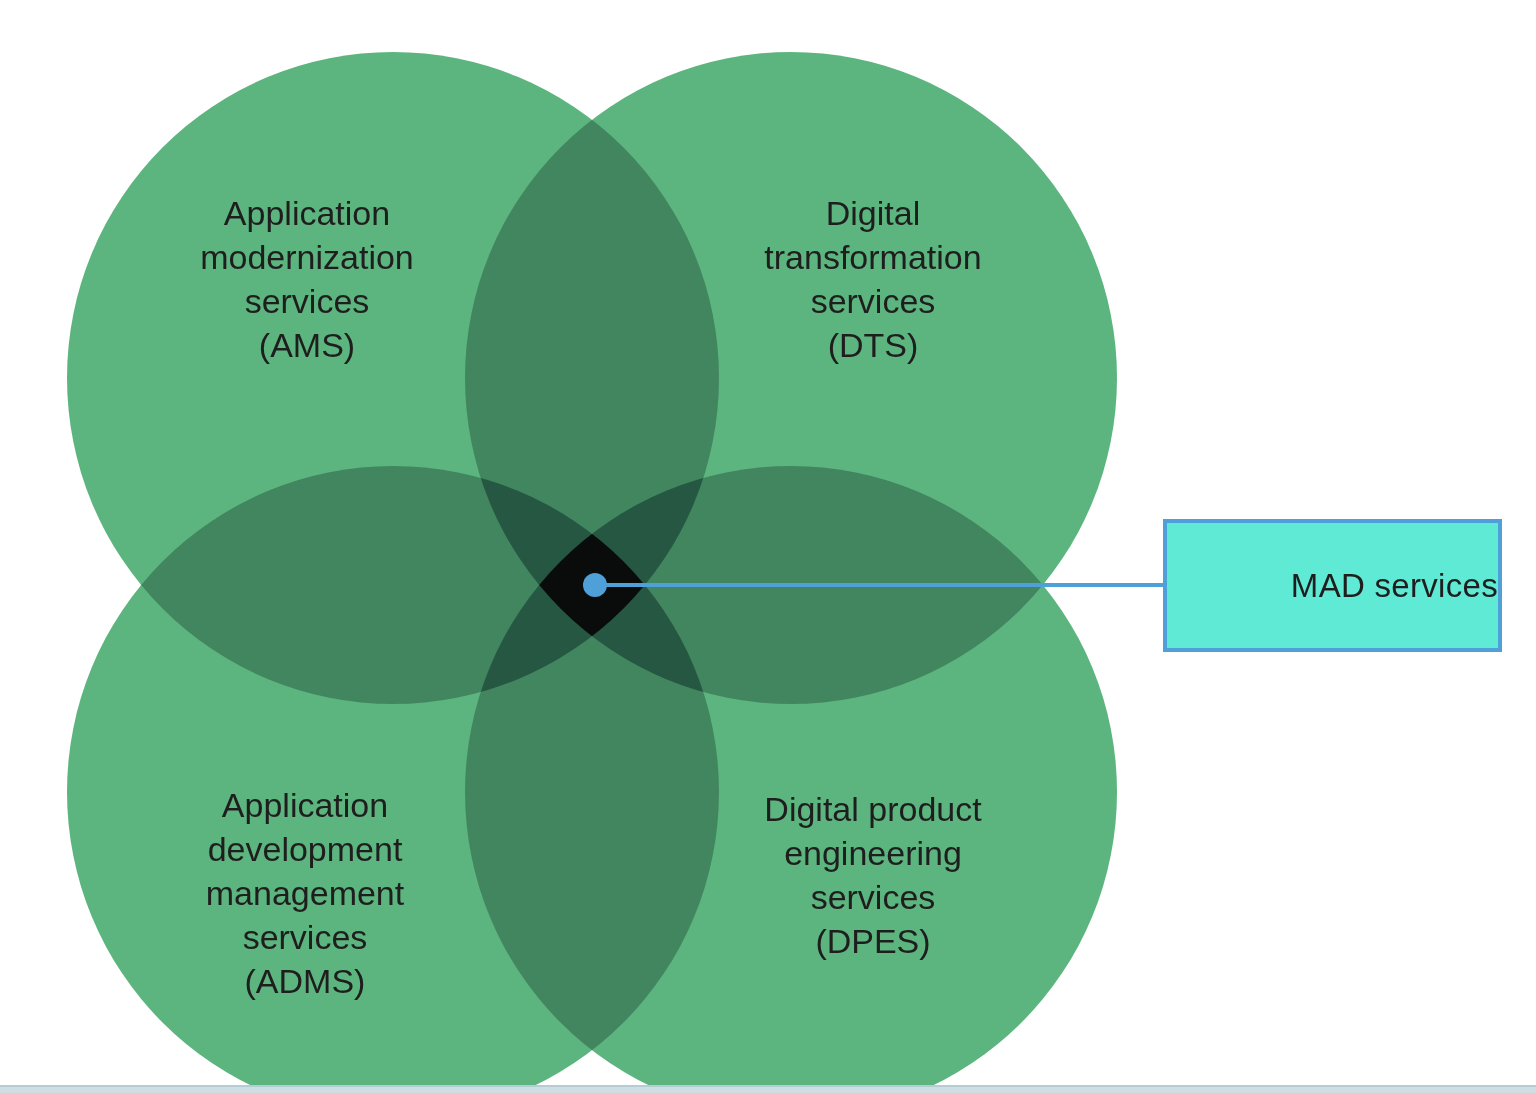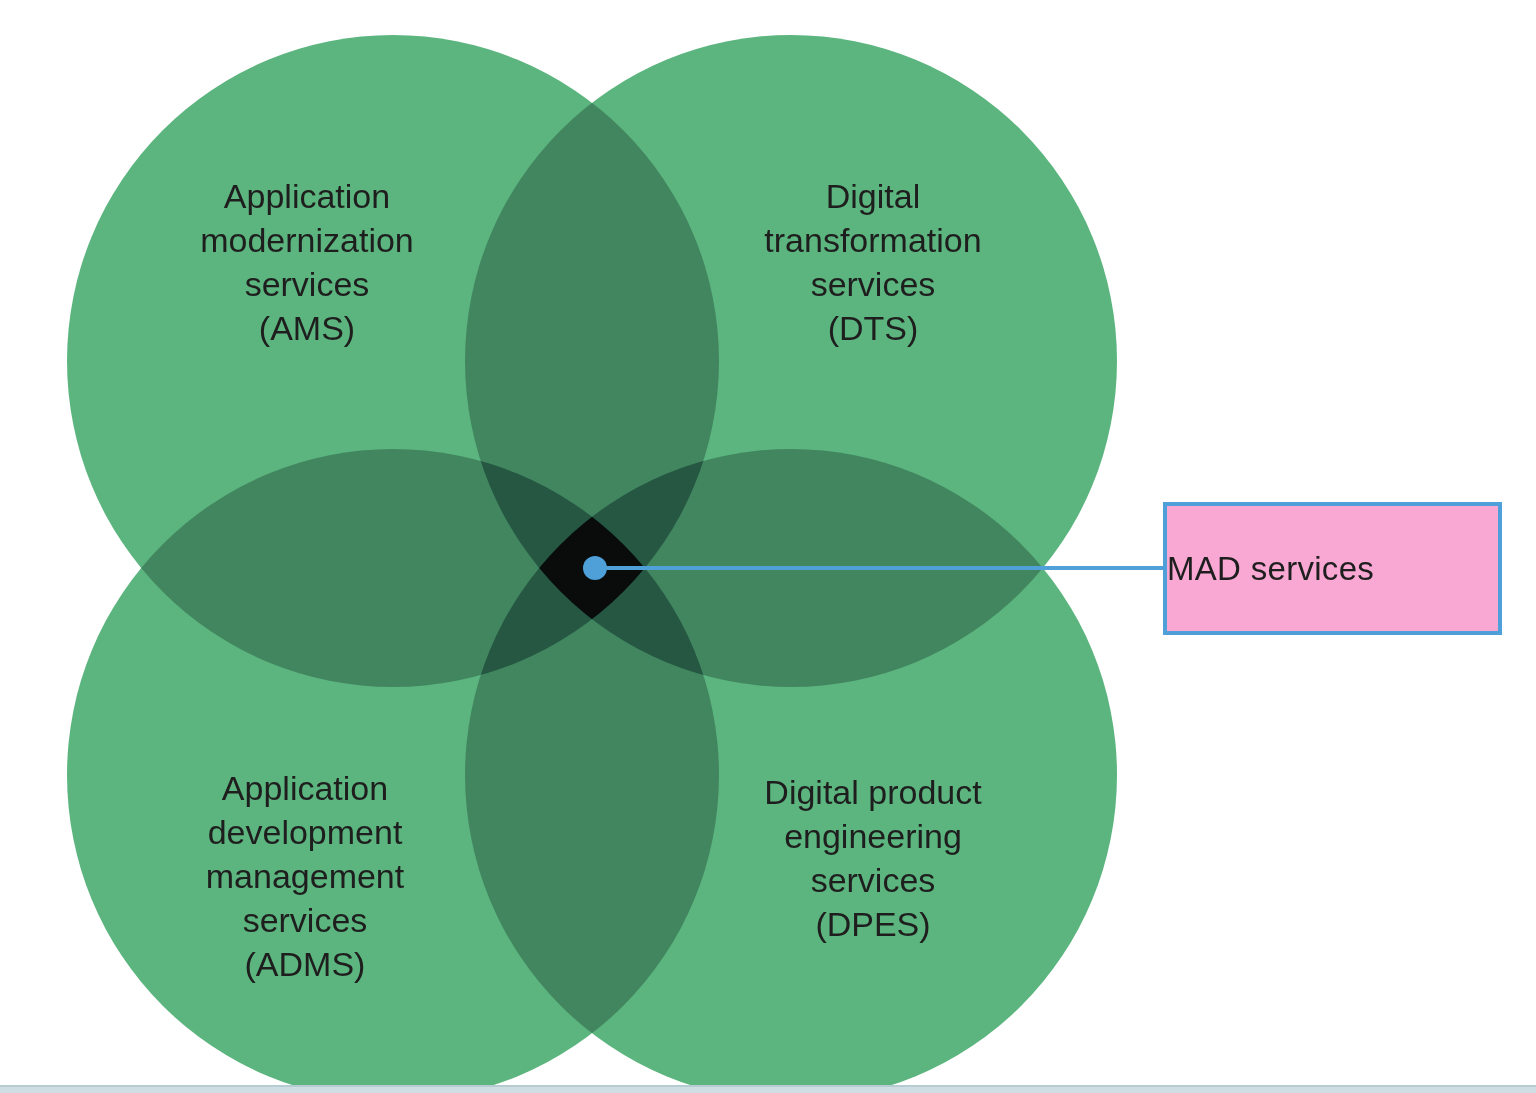--- a/index.html
+++ b/index.html
@@ -10,37 +10,38 @@
   body {
     width: 1536px;
     height: 1093px;
     position: relative;
     overflow: hidden;
     font-family: "Liberation Sans", sans-serif;
   }
   .canvas {
     position: absolute;
     inset: 0;
+    margin-top: 17px;
   }
   svg.venn {
     position: absolute;
     left: 0;
     top: 0;
   }
   .callout {
     position: absolute;
     left: 1163px;
     top: 502px;
     width: 331px;
     height: 125px;
-    background: #f9a8d4;
+    background: #5eead4;
     border: 4px solid #4f9fd9;
     display: flex;
     align-items: center;
-    justify-content: flex-start;
+    justify-content: flex-end;
     font-size: 33px;
     color: #1e1e1e;
     letter-spacing: 0.3px;
   }
   .bottom-bar {
     position: absolute;
     left: 0;
     bottom: 0;
     width: 100%;
     height: 6px;

